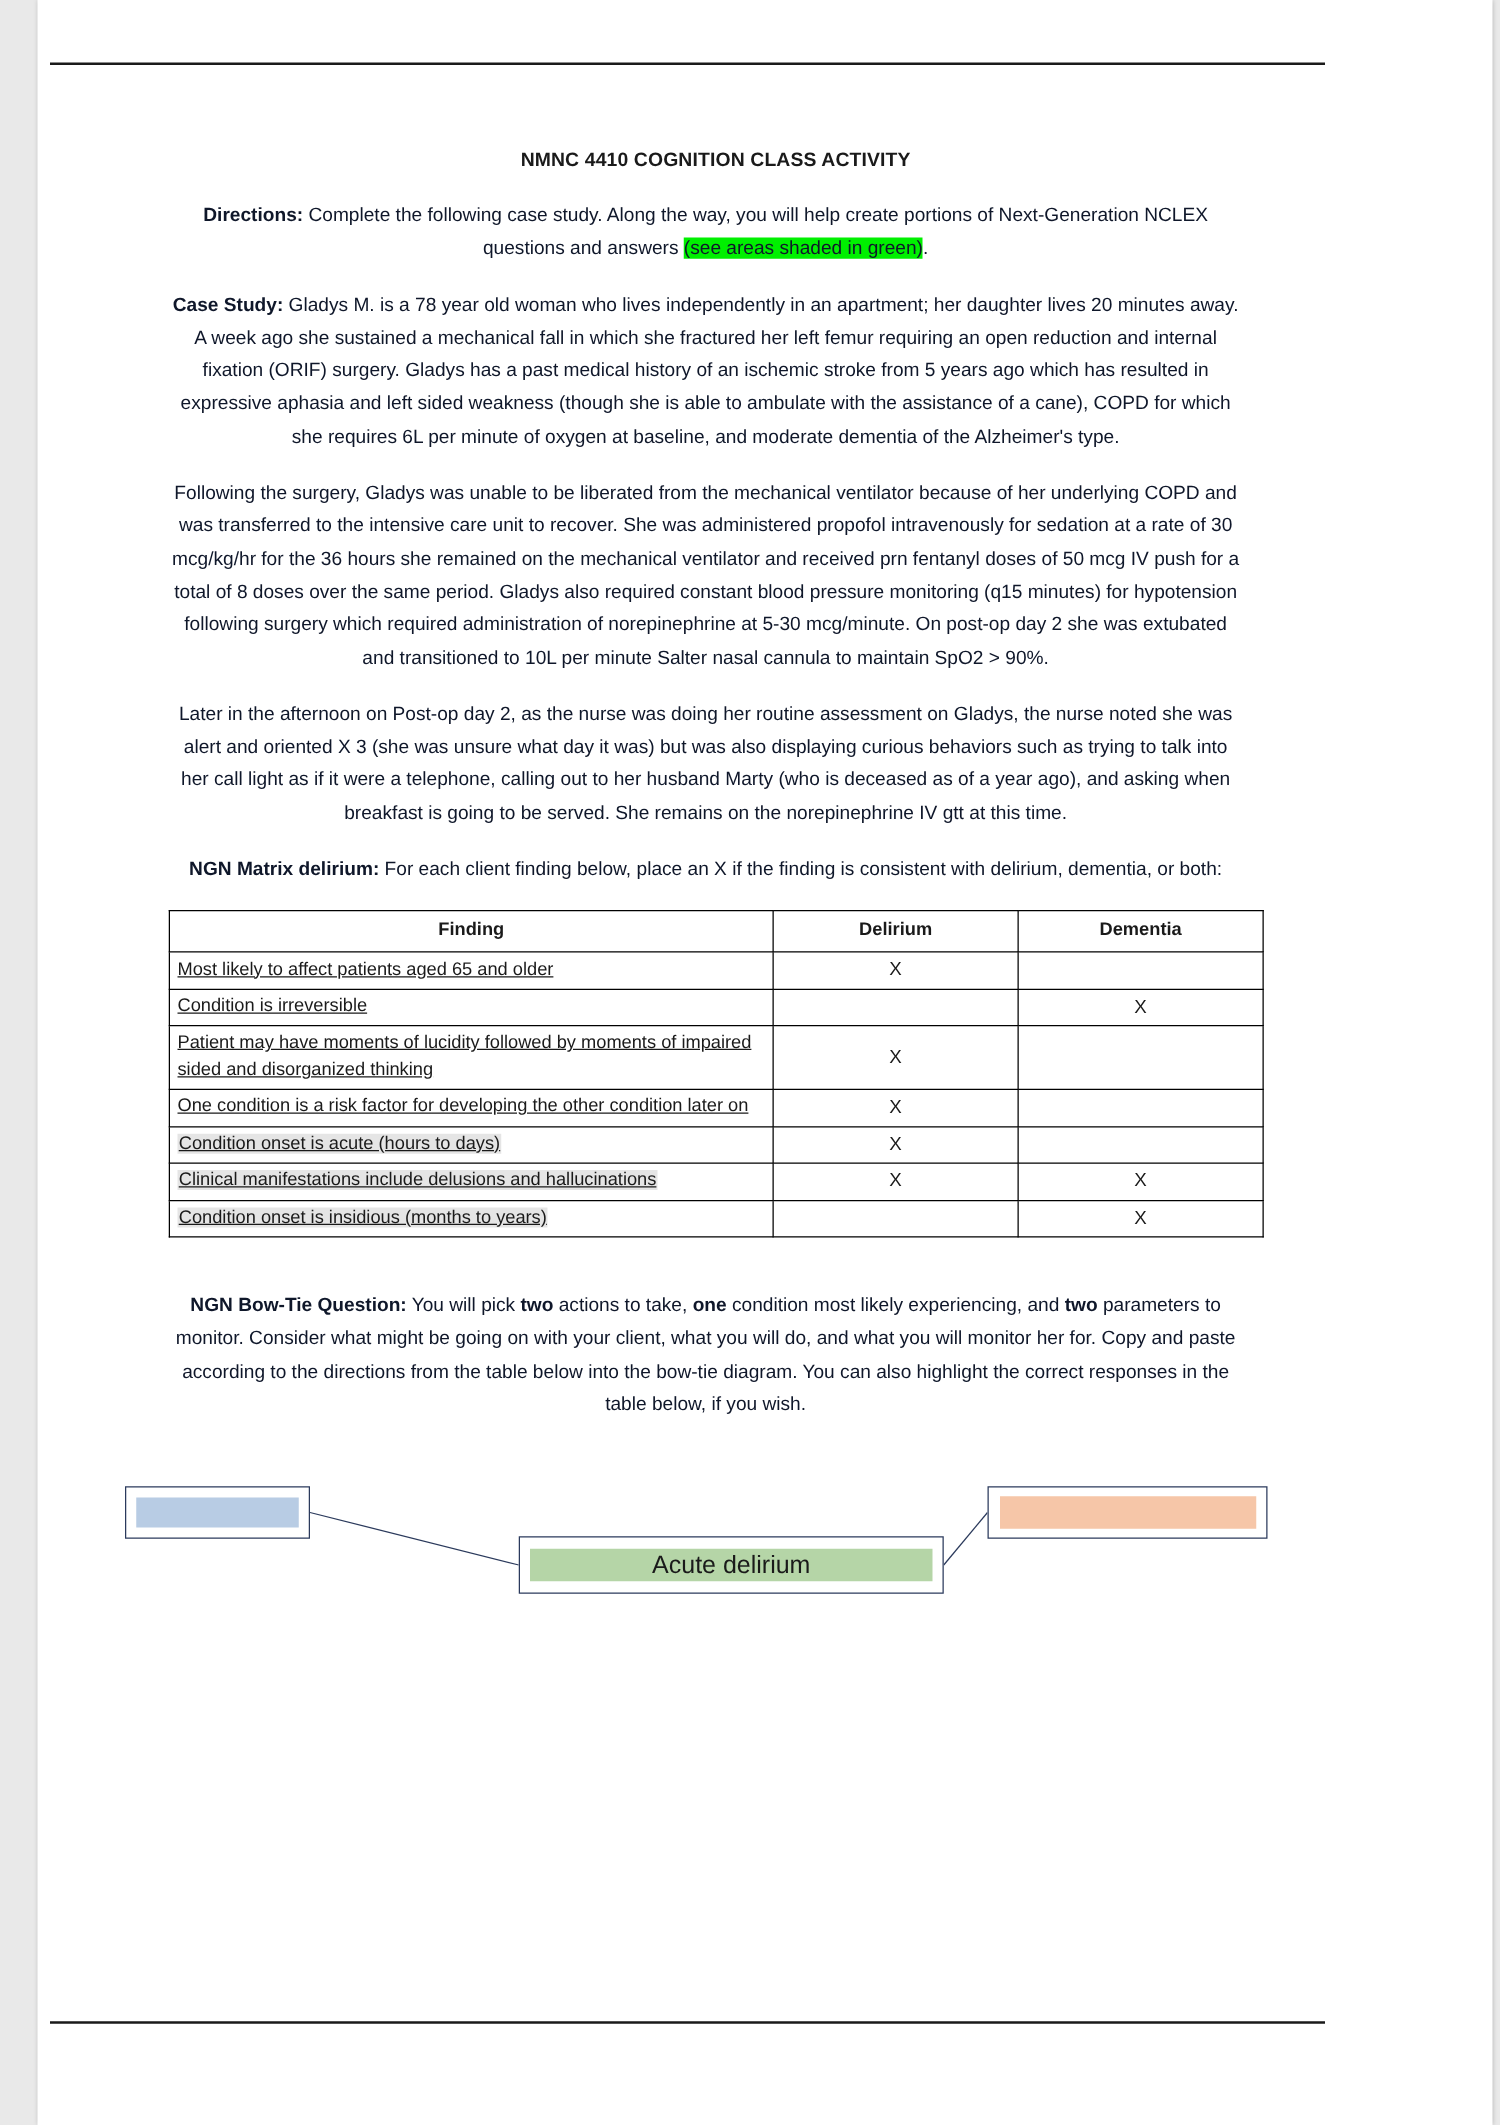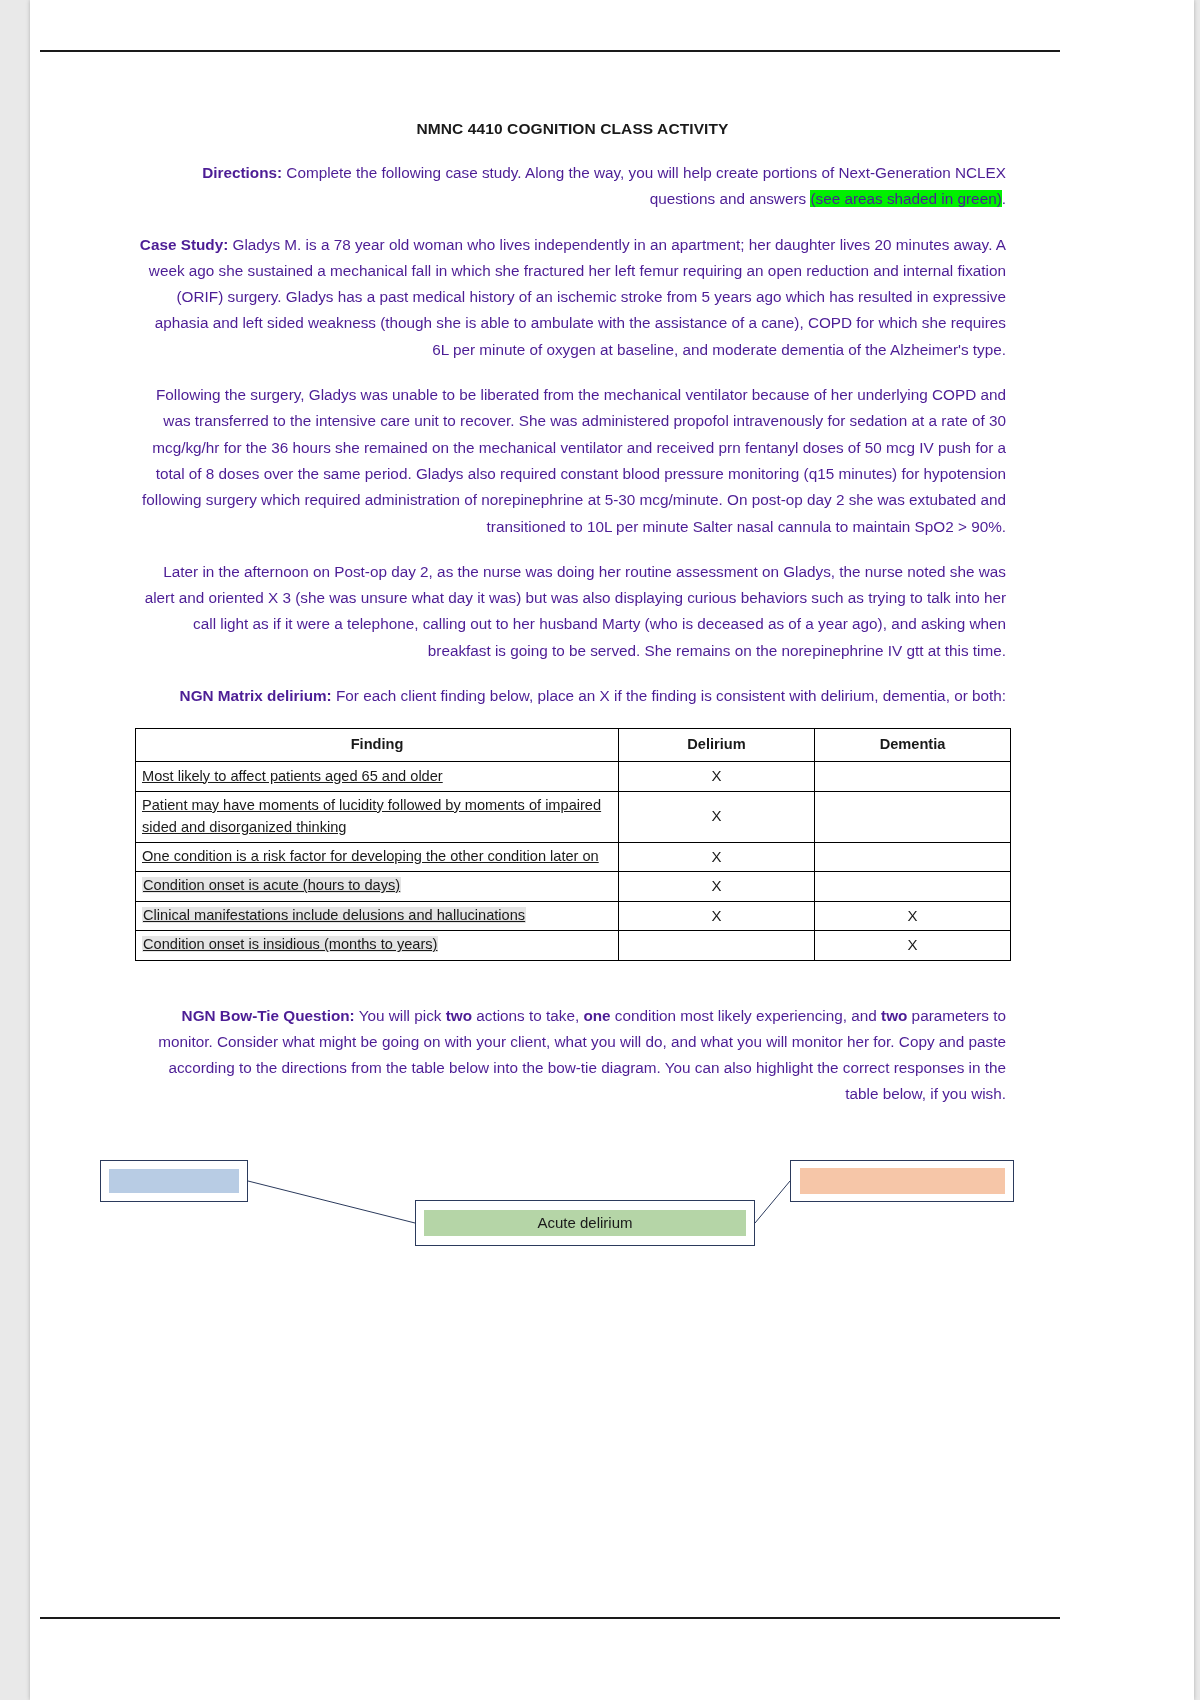--- a/index.html
+++ b/index.html
@@ -32,25 +32,25 @@
   }
   .doc-title {
     text-align:center;
     font-weight:bold;
     font-size:15.5px;
     color:#1a1a1a;
     letter-spacing:0.1px;
     margin:0 0 22px 0;
   }
   p.para {
-    margin:0 4px 19px 0;
+    margin:0 16px 19px 0;
     font-size:15.3px;
     line-height:1.72;
-    color:#4c1d95;
-    text-align:right;
+    color:#0f172a;
+    text-align:center;
   }
   p.para b { font-weight:bold; }
   .hl { background:#00f000; }
 
   
   table.matrix {
     border-collapse:collapse;
     width:875px;
     margin:4px 0 0 0;
     table-layout:fixed;
@@ -84,21 +84,21 @@
     background:#ffffff;
     display:flex; align-items:center; justify-content:center;
   }
   .bt-left  { left:10px;  top:10px;  width:148px; height:42px; }
   .bt-right { left:700px; top:10px;  width:224px; height:42px; }
   .bt-mid   { left:325px; top:50px;  width:340px; height:46px; }
   .fill-blue   { width:130px; height:24px; background:#b8cce4; }
   .fill-orange { width:205px; height:26px; background:#f6c6a8; }
   .fill-green  { width:322px; height:26px; background:#b5d5a7;
                  display:flex; align-items:center; justify-content:center;
-                 font-size:15px; color:#1a1a1a; }
+                 font-size:20px; color:#1a1a1a; }
 </style>
 </head>
 <body>
 
 <div class="page">
 
   <div class="rule-top"></div>
   <div class="rule-bottom"></div>
 
   <div class="content">
@@ -126,20 +126,25 @@
           <th>Finding</th>
           <th>Delirium</th>
           <th>Dementia</th>
         </tr>
       </thead>
       <tbody>
         <tr>
           <td class="finding"><span>Most likely to affect patients aged 65 and older</span></td>
           <td class="mark">X</td>
           <td class="mark"></td>
+        </tr>
+        <tr>
+          <td class="finding"><span>Condition is irreversible</span></td>
+          <td class="mark"></td>
+          <td class="mark">X</td>
         </tr>
         <tr>
           <td class="finding"><span>Patient may have moments of lucidity followed by moments of impaired sided and disorganized thinking</span></td>
           <td class="mark">X</td>
           <td class="mark"></td>
         </tr>
         <tr>
           <td class="finding"><span>One condition is a risk factor for developing the other condition later on</span></td>
           <td class="mark">X</td>
           <td class="mark"></td>

